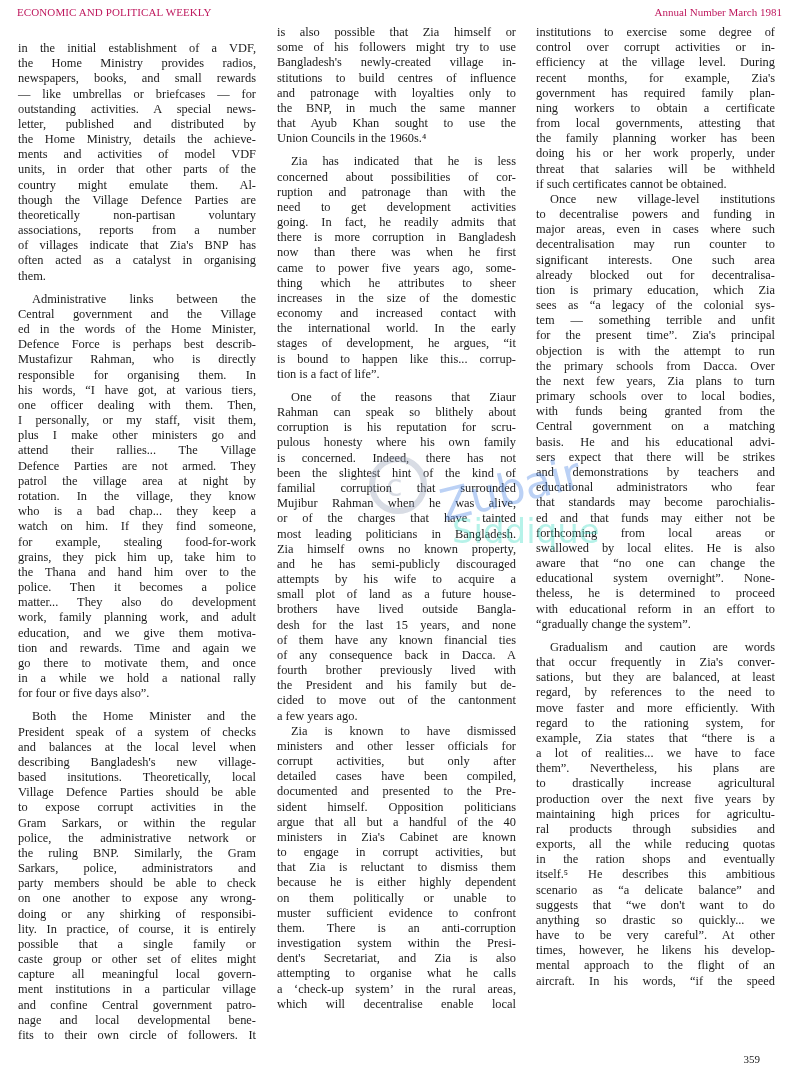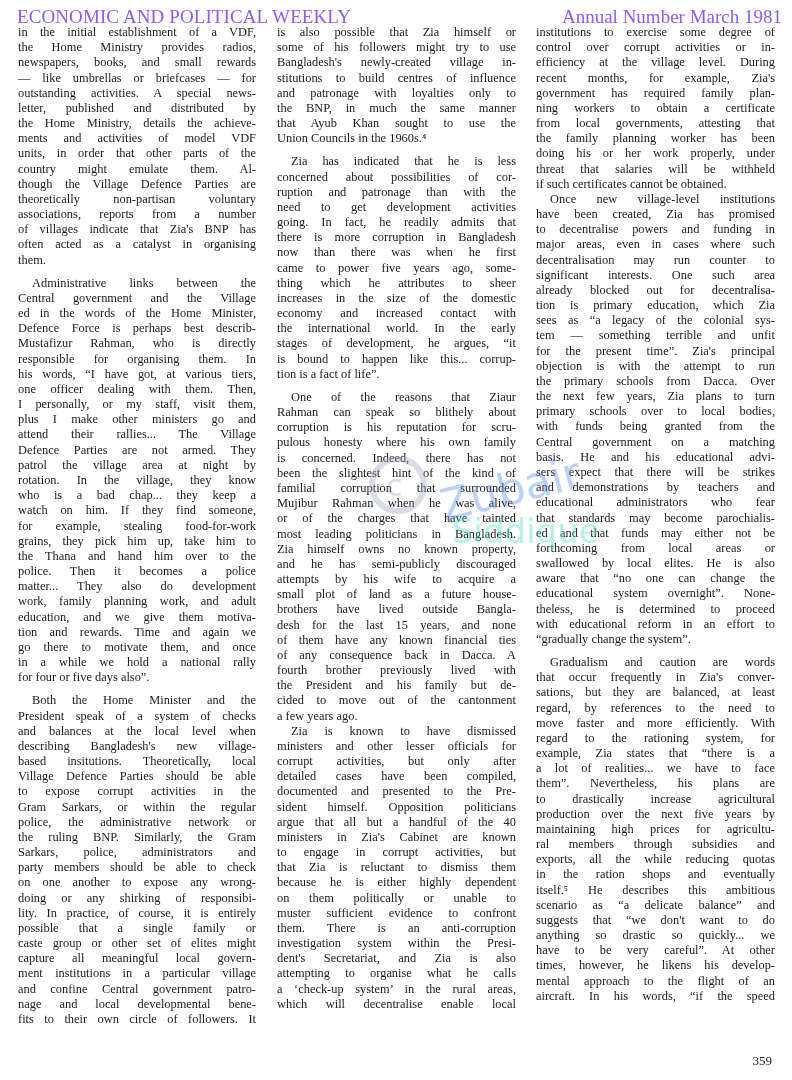--- a/index.html
+++ b/index.html
@@ -1,33 +1,33 @@
 <!DOCTYPE html>
 <html><head>
 <meta charset="utf-8">
 <style>
   html, body { margin: 0; padding: 0; background: #ffffff; }
   body { width: 792px; height: 1080px; position: relative; overflow: hidden;
          font-family: "DejaVu Serif", "Liberation Serif", serif; color: #1a1a1a; }
   .header { position: absolute; top: 6px; left: 17px; right: 10px; height: 16px;
-            font-family: "Liberation Serif", serif; font-size: 19px; color: #8b5cf6; }
+            font-family: "Liberation Serif", serif; font-size: 11px; color: #be185d; }
   .header .left { position: absolute; left: 0; top: 0; letter-spacing: 0.1px; }
   .header .right { position: absolute; right: 0; top: 0; }
   .col { position: absolute; top: 25px; width: 238px; }
-  .col.c1 { left: 18px; }
+  .col.c1 { left: 18px; margin-top: 16px; }
   .col.c2 { left: 277px; width: 239px; }
   .col.c3 { left: 536px; width: 239px; }
   .ln { display: block; height: 15.18px; line-height: 15.18px; font-size: 12.4px;
         font-family: "Liberation Serif", serif;
         text-align: justify; text-align-last: justify; white-space: nowrap; overflow: visible; }
   .ln.last { text-align-last: left; }
   .ln.ind { text-indent: 14px; }
   .gap { display: block; height: 8px; }
-  .folio { position: absolute; right: 20px; top: 1053px; font-family: "Liberation Serif", serif;
-           font-size: 13px; color: #222; }
+  .folio { position: absolute; right: 32px; top: 1053px; font-family: "Liberation Serif", serif;
+           font-size: 11px; color: #222; }
   .watermark { position: absolute; left: 360px; top: 445px; width: 260px; height: 110px;
                pointer-events: none; opacity: 0.55; }
 </style>
 </head>
 <body>
 
 <div class="header">
   <span class="left">ECONOMIC AND POLITICAL WEEKLY</span>
   <span class="right">Annual Number   March 1981</span>
 </div>
@@ -175,21 +175,20 @@
     <span class="ln">efficiency at the village level.  During</span>
     <span class="ln">recent months, for example, Zia's</span>
     <span class="ln">government has required family plan-</span>
     <span class="ln">ning workers  to obtain a certificate</span>
     <span class="ln">from local governments, attesting  that</span>
     <span class="ln">the family planning worker has been</span>
     <span class="ln">doing his or her work properly, under</span>
     <span class="ln">threat that salaries will be withheld</span>
     <span class="ln last">if such certificates cannot be obtained.</span>
     <span class="ln ind">Once  new village-level  institutions</span>
-    <span class="ln">have been created, Zia has promised</span>
     <span class="ln">to decentralise powers and funding in</span>
     <span class="ln">major areas, even in cases where such</span>
     <span class="ln">decentralisation  may run counter to</span>
     <span class="ln">significant  interests.  One such area</span>
     <span class="ln">already blocked out for decentralisa-</span>
     <span class="ln">tion is primary education, which Zia</span>
     <span class="ln">sees as “a legacy of the colonial sys-</span>
     <span class="ln">tem — something terrible and  unfit</span>
     <span class="ln">for the present time”.  Zia's principal</span>
     <span class="ln">objection is with the attempt to run</span>
@@ -217,21 +216,21 @@
     <span class="ln">sations, but they are balanced, at least</span>
     <span class="ln">regard, by references to the need  to</span>
     <span class="ln">move faster and more efficiently. With</span>
     <span class="ln">regard to the rationing system,  for</span>
     <span class="ln">example, Zia states that  “there is a</span>
     <span class="ln">a lot of realities...  we have to face</span>
     <span class="ln">them”.  Nevertheless,  his plans are</span>
     <span class="ln">to drastically increase agricultural</span>
     <span class="ln">production over the next five years by</span>
     <span class="ln">maintaining high prices for agricultu-</span>
-    <span class="ln">ral members through  subsidies  and</span>
+    <span class="ln">ral products through  subsidies  and</span>
     <span class="ln">exports, all the while reducing quotas</span>
     <span class="ln">in  the ration  shops and  eventually</span>
     <span class="ln">itself.⁵  He describes this ambitious</span>
     <span class="ln">scenario as “a delicate balance”  and</span>
     <span class="ln">suggests that  “we don't want to do</span>
     <span class="ln">anything so drastic so quickly...  we</span>
     <span class="ln">have to be very careful”.  At other</span>
     <span class="ln">times, however, he likens his develop-</span>
     <span class="ln">mental approach  to the flight of  an</span>
     <span class="ln">aircraft. In his words,  “if the speed</span>

